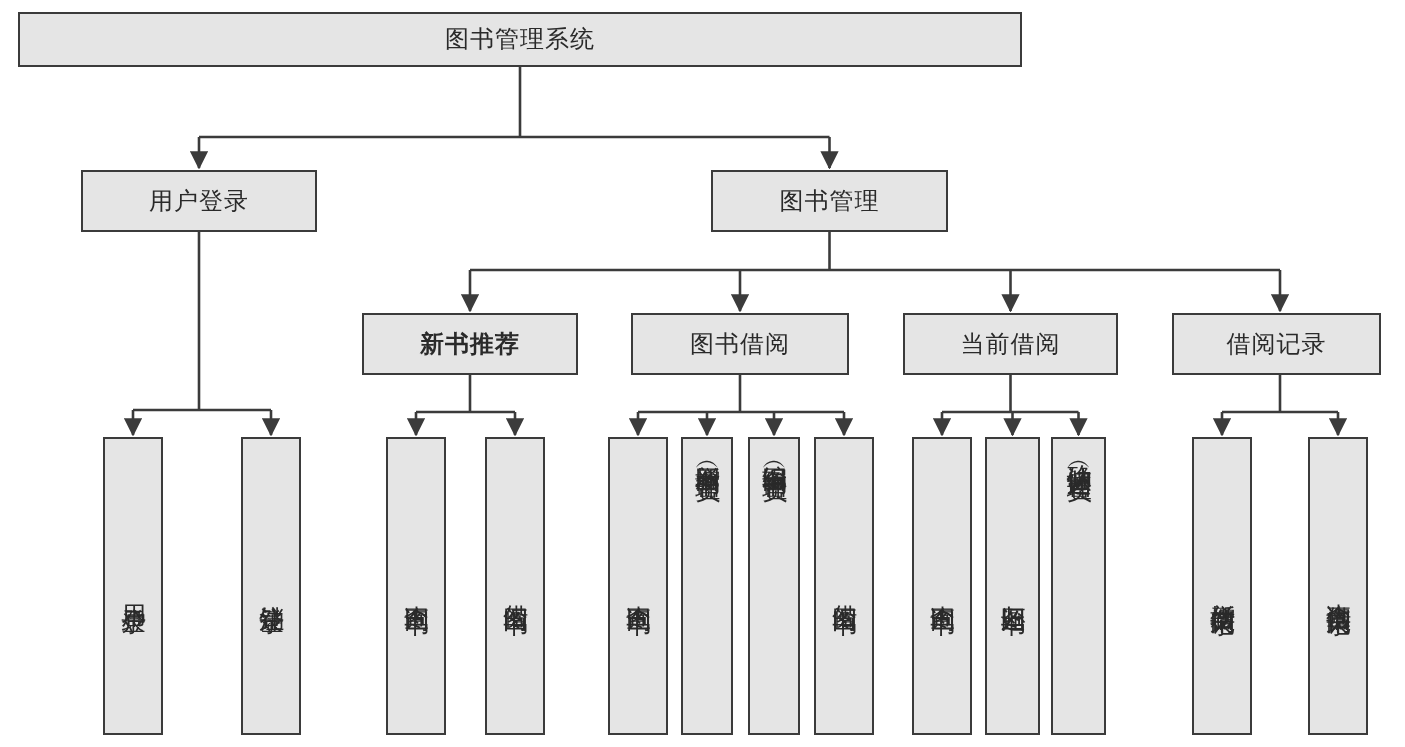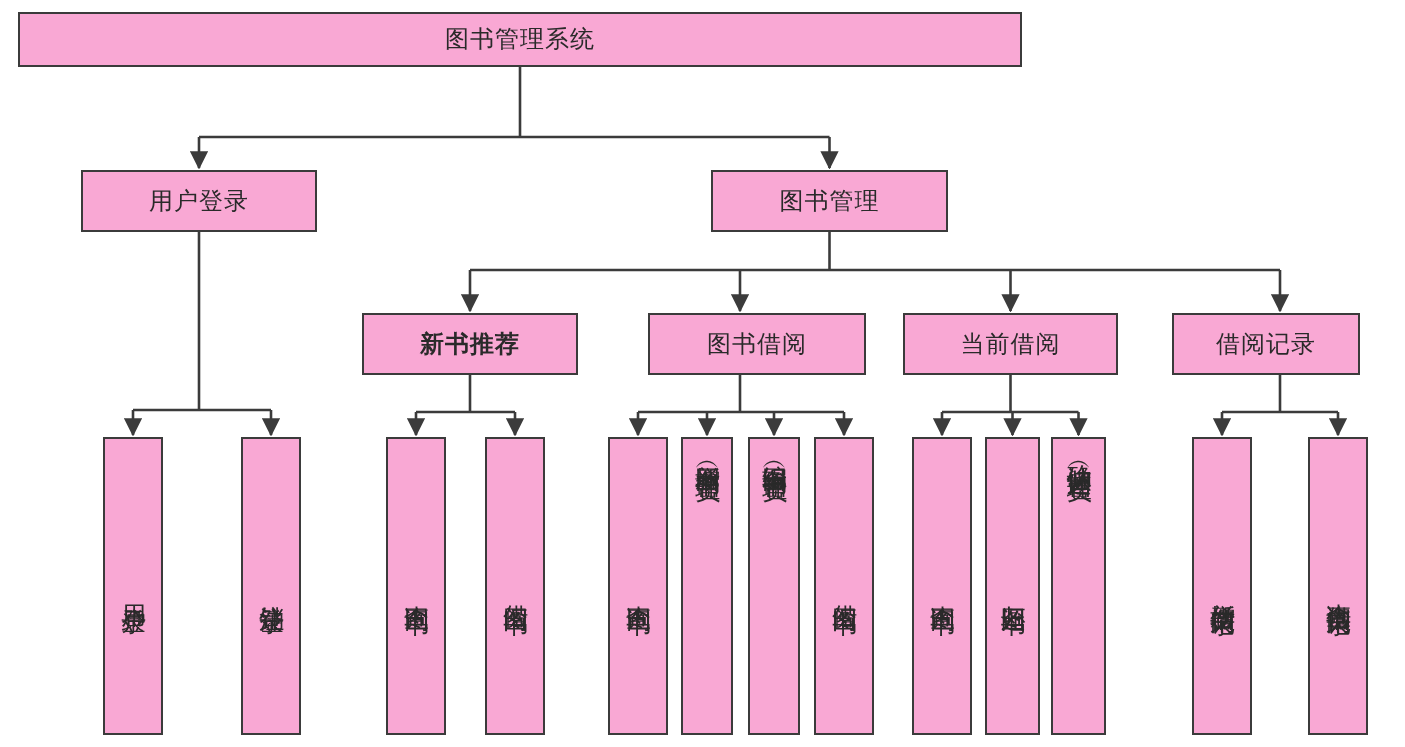--- a/index.html
+++ b/index.html
@@ -23,21 +23,21 @@
     left: 0;
     top: 0;
     width: 1405px;
     height: 747px;
     pointer-events: none;
   }
   .node {
     position: absolute;
     box-sizing: border-box;
     border: 2.5px solid #3b3b3b;
-    background: #f9a8d4;
+    background: #e5e5e5;
     display: flex;
     align-items: center;
     justify-content: center;
     color: #2a2a2a;
   }
   .node-h .label {
     font-size: 24px;
     line-height: 1.1;
     letter-spacing: 1px;
     white-space: nowrap;
@@ -122,27 +122,27 @@
       </div>
       <div class="node node-h" style="left: 81px; top: 170px; width: 236px; height: 62px;">
         <span class="label">用户登录</span>
       </div>
       <div class="node node-h" style="left: 711px; top: 170px; width: 237px; height: 62px;">
         <span class="label">图书管理</span>
       </div>
       <div class="node node-h" style="left: 362px; top: 313px; width: 216px; height: 62px; font-weight: bold;">
         <span class="label">新书推荐</span>
       </div>
-      <div class="node node-h" style="left: 631px; top: 313px; width: 218px; height: 62px; margin-left: 17px;">
+      <div class="node node-h" style="left: 631px; top: 313px; width: 218px; height: 62px;">
         <span class="label">图书借阅</span>
       </div>
       <div class="node node-h" style="left: 903px; top: 313px; width: 215px; height: 62px;">
         <span class="label">当前借阅</span>
       </div>
-      <div class="node node-h" style="left: 1172px; top: 313px; width: 188px; height: 62px;">
+      <div class="node node-h" style="left: 1172px; top: 313px; width: 209px; height: 62px;">
         <span class="label">借阅记录</span>
       </div>
       <div class="node node-v center-v" style="left: 103px; top: 437px; width: 60px; height: 298px;">
         <span class="label">用户登录</span>
       </div>
       <div class="node node-v center-v" style="left: 241px; top: 437px; width: 60px; height: 298px;">
         <span class="label">注销登录</span>
       </div>
       <div class="node node-v center-v" style="left: 386px; top: 437px; width: 60px; height: 298px;">
         <span class="label">查询图书</span>

